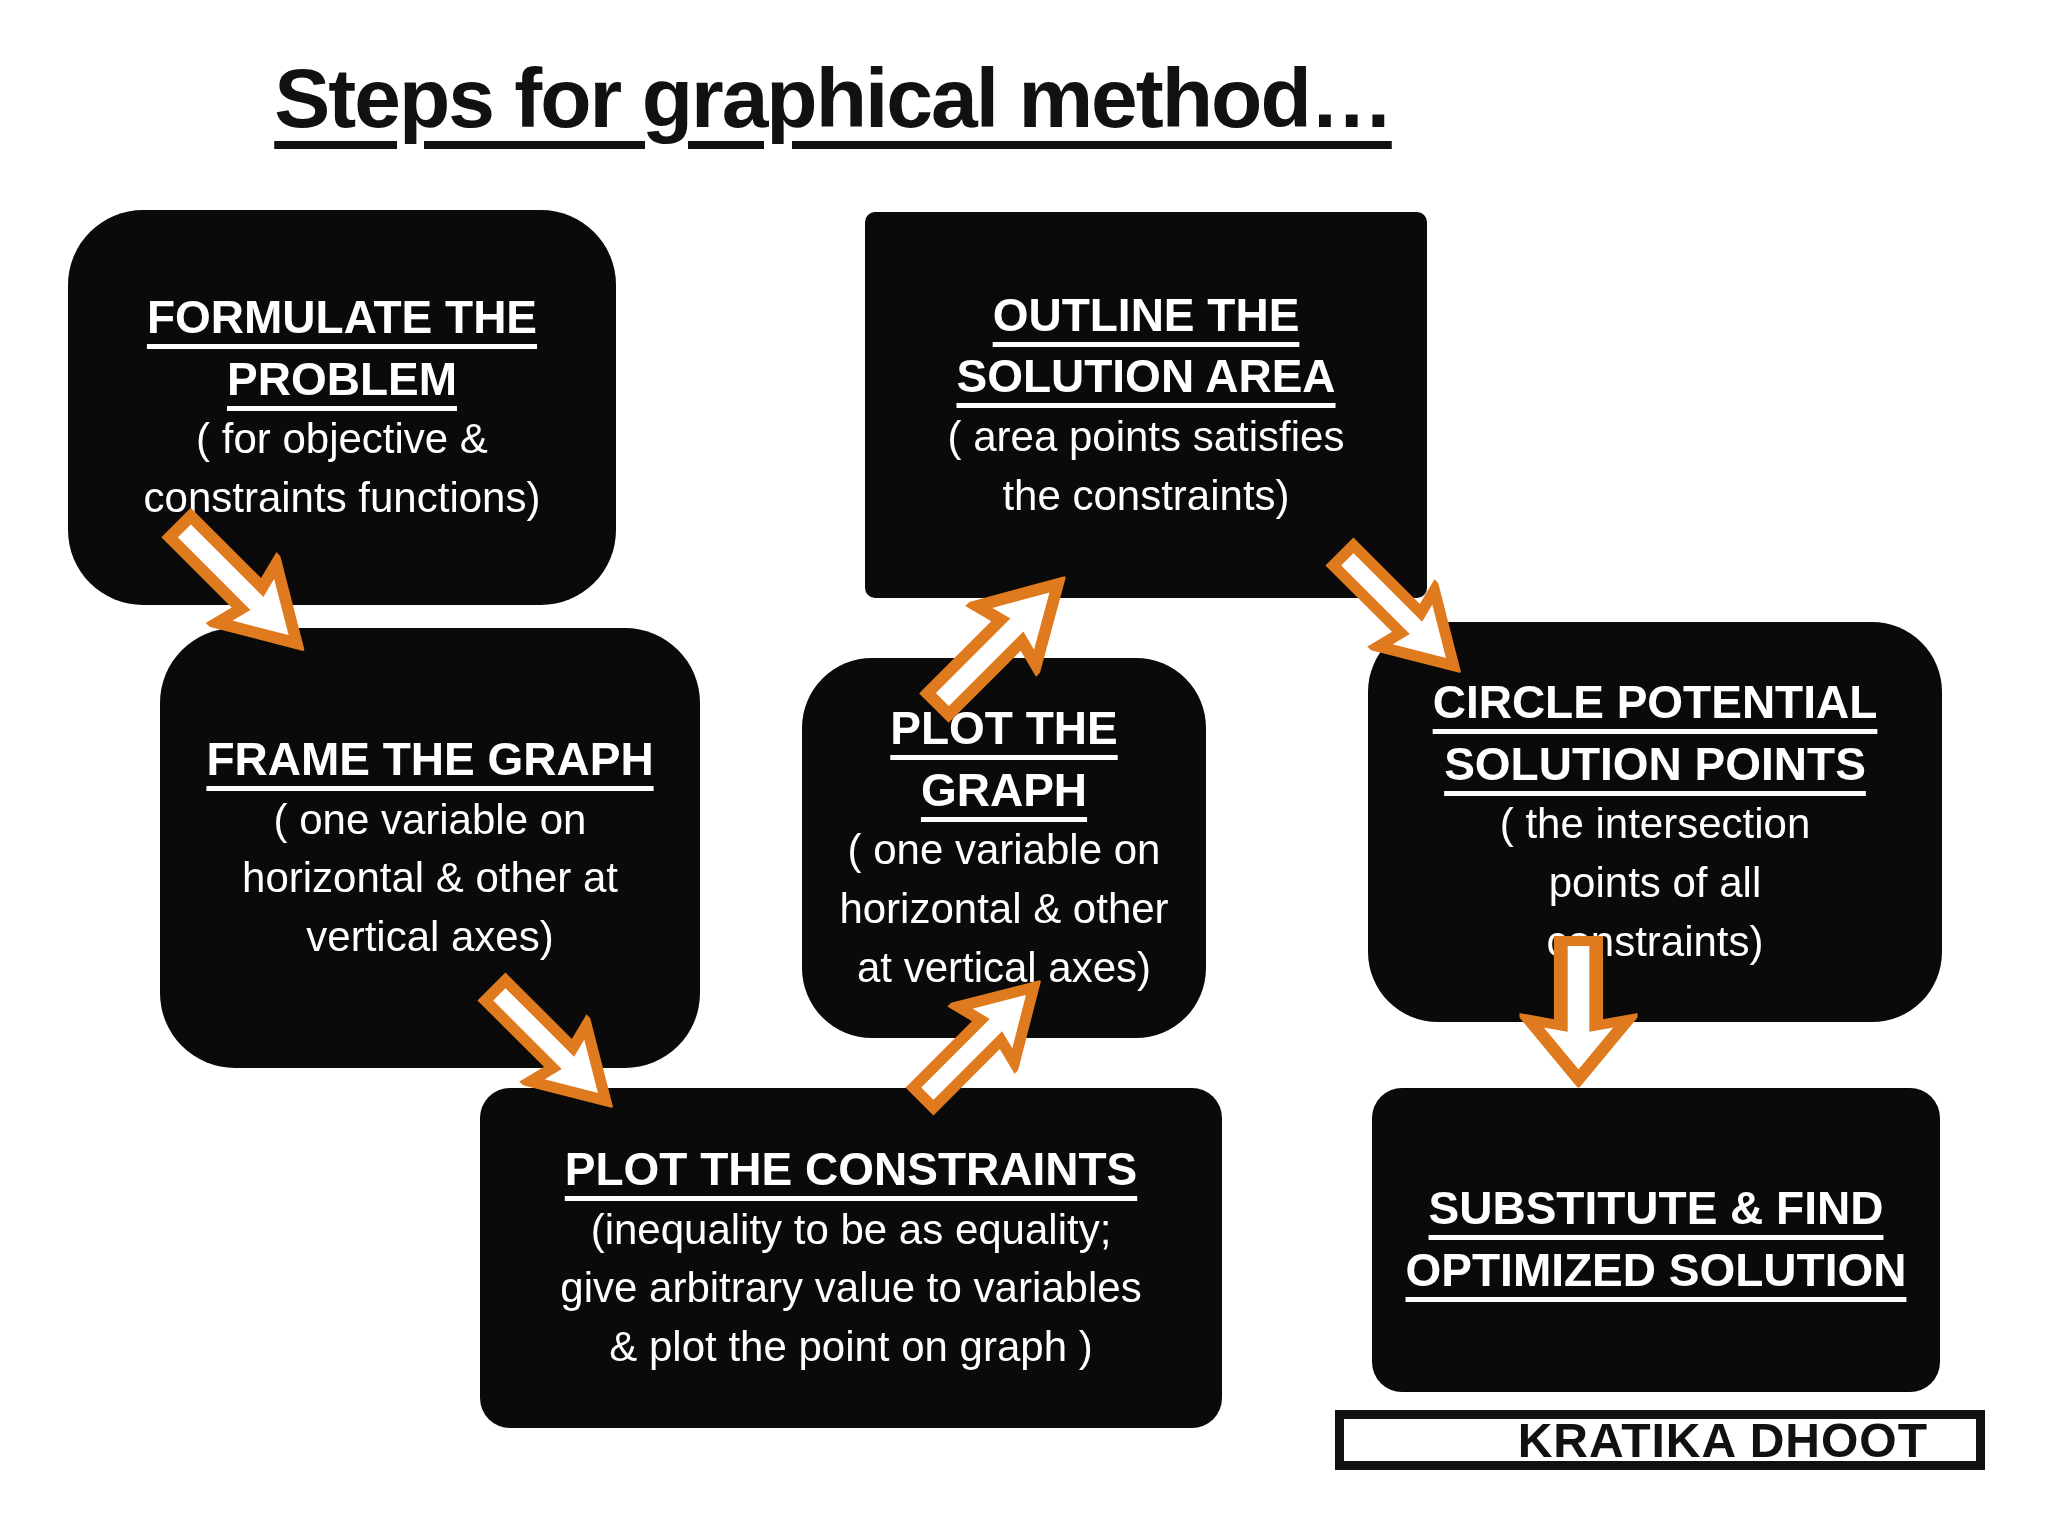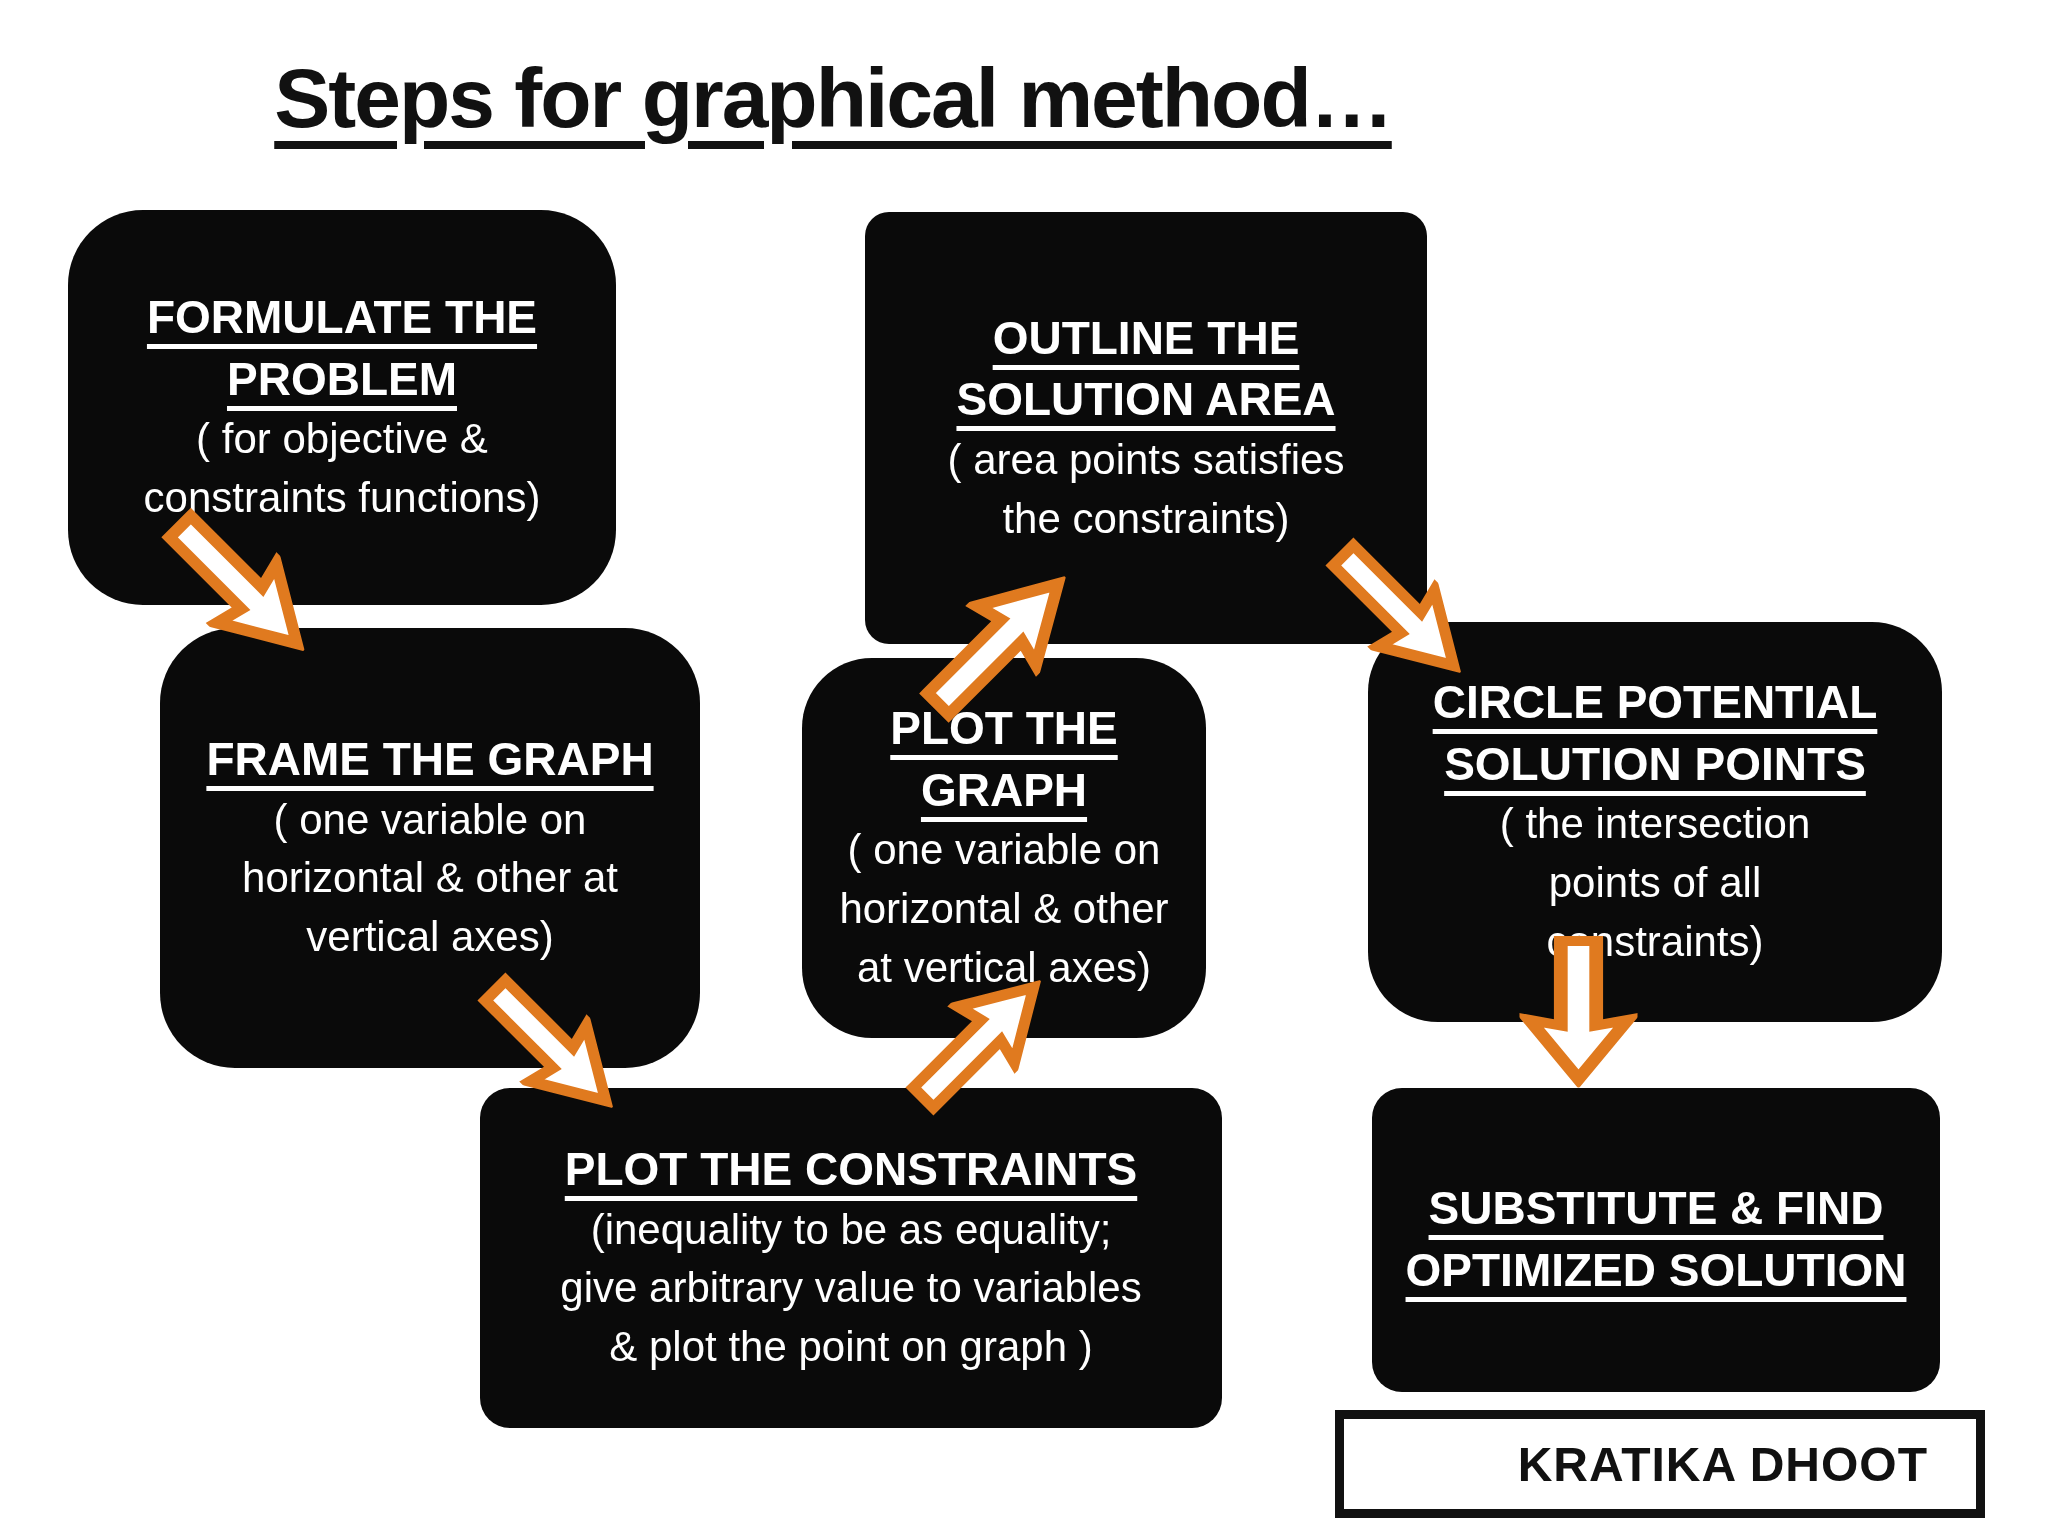--- a/index.html
+++ b/index.html
@@ -47,41 +47,41 @@
   }
   .detail{
     white-space:pre-line;
     font-size:42px;
     line-height:1.4;
   }
   .b1{left:68px;  top:210px;  width:548px; height:395px;}
   .b2{left:160px; top:628px;  width:540px; height:440px;}
   .b3{left:480px; top:1088px; width:742px; height:340px; border-radius:30px;}
   .b4{left:802px; top:658px;  width:404px; height:380px; border-radius:70px;}
-  .b5{left:865px; top:212px;  width:562px; height:432px; border-radius:24px;}
+  .b5{left:865px; top:212px;  width:562px; height:386px; border-radius:10px;}
   .b6{left:1368px;top:622px;  width:574px; height:400px; border-radius:70px;}
   .b7{left:1372px;top:1088px; width:568px; height:304px; border-radius:30px;}
   .arrow{position:absolute;z-index:5;}
   .arrow svg{display:block;width:100%;height:100%;}
   .arrow polygon{
     fill:var(--arrow-fill,#fff);
     stroke:var(--arrow-stroke,#e07a1f);
     stroke-width:14;
     stroke-linejoin:miter;
   }
   
   .a1{left:146px;  top:535px; width:185px; height:100px; transform:rotate(45deg);}
   .a2{left:463px;  top:998px; width:175px; height:95px;  transform:rotate(45deg);}
   .a3{left:891px;  top:995px; width:175px; height:95px;  transform:rotate(-45deg);}
   .a4{left:903px;  top:594px; width:190px; height:100px; transform:rotate(-45deg);}
   .a5{left:1311px; top:563px; width:175px; height:95px;  transform:rotate(45deg);}
   .a6{left:1501px; top:951px; width:155px; height:118px; transform:rotate(90deg);}
   .author{
     position:absolute;
-    left:1335px;top:1410px;width:650px;height:108px;
+    left:1335px;top:1410px;width:650px;height:60px;
     background:#fff;
     border:9px solid #111;
     box-sizing:border-box;
     display:flex;
     align-items:center;
     justify-content:flex-end;
     padding-right:48px;
     font-size:48px;
     font-weight:bold;
     letter-spacing:1px;

